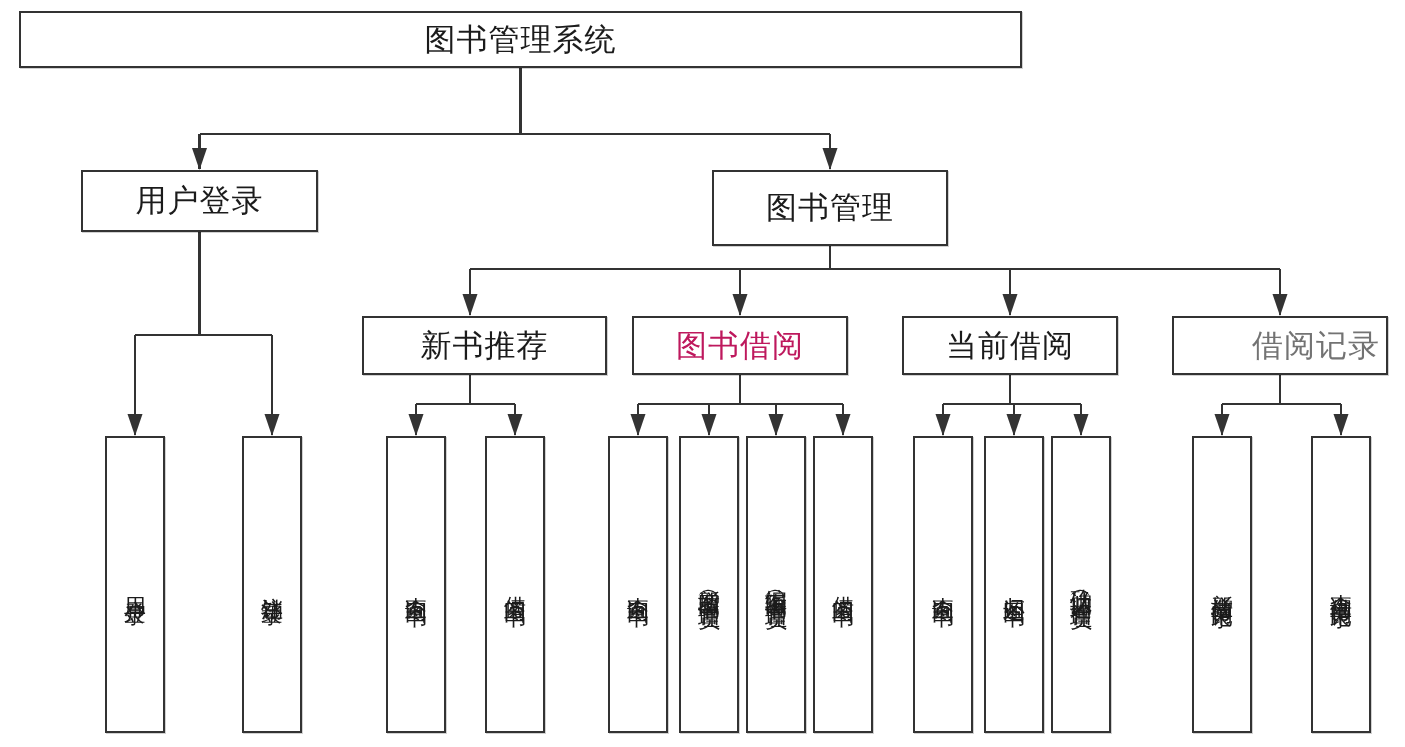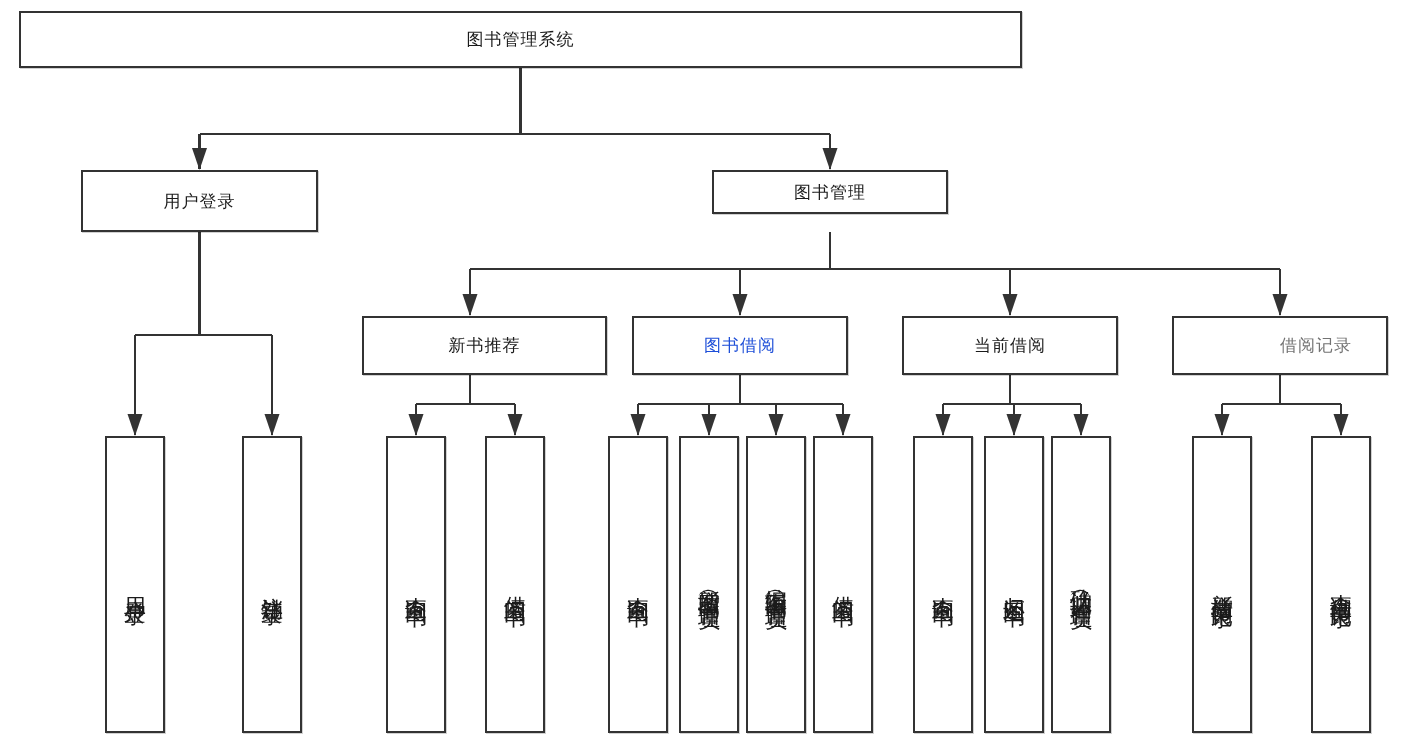--- a/index.html
+++ b/index.html
@@ -14,21 +14,21 @@
     position:absolute;
     background:#ffffff;
     border:2px solid #333333;
     box-sizing:border-box;
     box-shadow:1px 1px 0 rgba(0,0,0,0.18);
   }
   .node-label-h{
     position:absolute;
     left:0;top:0;width:100%;height:100%;
     display:flex;align-items:center;justify-content:center;
-    font-size:17px;color:#1b1b1b;letter-spacing:1px;
+    font-size:31px;color:#1b1b1b;letter-spacing:1px;
     white-space:nowrap;
   }
   .node-label-v{
     position:absolute;
     left:0;top:0;width:100%;height:100%;
     display:flex;align-items:center;justify-content:center;
     writing-mode:vertical-rl;
     text-orientation:upright;
     font-size:22px;color:#1b1b1b;
     letter-spacing:3px;
@@ -104,28 +104,28 @@
       <line x1="1341" y1="404" x2="1341" y2="435" stroke="#333333" stroke-width="2.4" shape-rendering="crispEdges"></line>
       <path d="M1333.5,414 L1348.5,414 L1341,436 Z" fill="#333333"></path>
     </svg>
   <div id="node-layer">
       <div class="node-box" style="left: 19px; top: 11px; width: 1003px; height: 57px; border-color: rgb(51, 51, 51); background: rgb(255, 255, 255);">
         <span class="node-label-h" style="color: rgb(27, 27, 27);">图书管理系统</span>
       </div>
       <div class="node-box" style="left: 81px; top: 170px; width: 237px; height: 62px; border-color: rgb(51, 51, 51); background: rgb(255, 255, 255);">
         <span class="node-label-h" style="color: rgb(27, 27, 27);">用户登录</span>
       </div>
-      <div class="node-box" style="left: 712px; top: 170px; width: 236px; height: 44px; border-color: rgb(51, 51, 51); background: rgb(255, 255, 255);">
+      <div class="node-box" style="left: 712px; top: 170px; width: 236px; height: 76px; border-color: rgb(51, 51, 51); background: rgb(255, 255, 255);">
         <span class="node-label-h" style="color: rgb(27, 27, 27);">图书管理</span>
       </div>
       <div class="node-box" style="left: 362px; top: 316px; width: 245px; height: 59px; border-color: rgb(51, 51, 51); background: rgb(255, 255, 255);">
         <span class="node-label-h" style="color: rgb(27, 27, 27);">新书推荐</span>
       </div>
       <div class="node-box" style="left: 632px; top: 316px; width: 216px; height: 59px; border-color: rgb(51, 51, 51); background: rgb(255, 255, 255);">
-        <span class="node-label-h" style="color: #1d4ed8;">图书借阅</span>
+        <span class="node-label-h" style="color: #be185d;">图书借阅</span>
       </div>
       <div class="node-box" style="left: 902px; top: 316px; width: 216px; height: 59px; border-color: rgb(51, 51, 51); background: rgb(255, 255, 255);">
         <span class="node-label-h" style="color: rgb(27, 27, 27); border-radius: 26px;">当前借阅</span>
       </div>
       <div class="node-box" style="left: 1172px; top: 316px; width: 216px; height: 59px; border-color: rgb(51, 51, 51); background: rgb(255, 255, 255);">
         <span class="node-label-h" style="color: #737373; padding-left: 36px;">借阅记录</span>
       </div>
       <div class="node-box" style="left: 105px; top: 436px; width: 60px; height: 297px; border-color: rgb(51, 51, 51); background: rgb(255, 255, 255);">
         <span class="node-label-v" style="color: rgb(27, 27, 27);">用户登录</span>
       </div>

